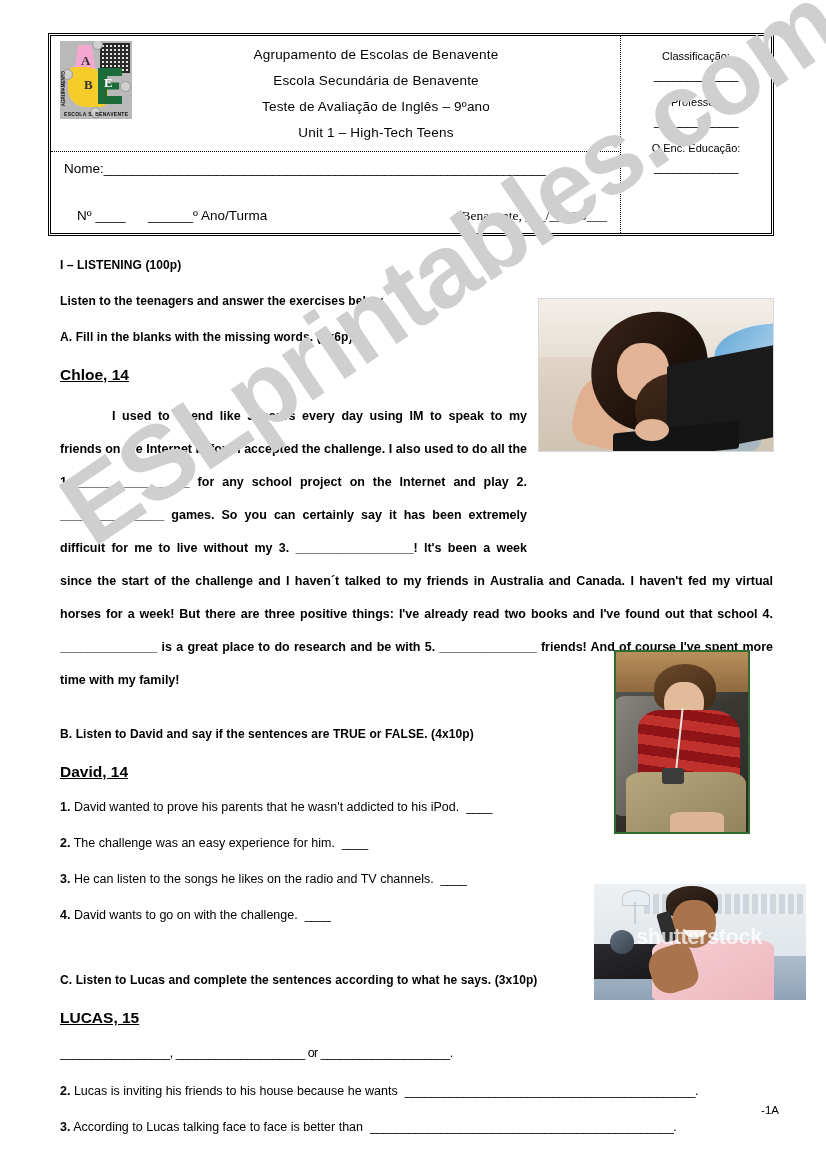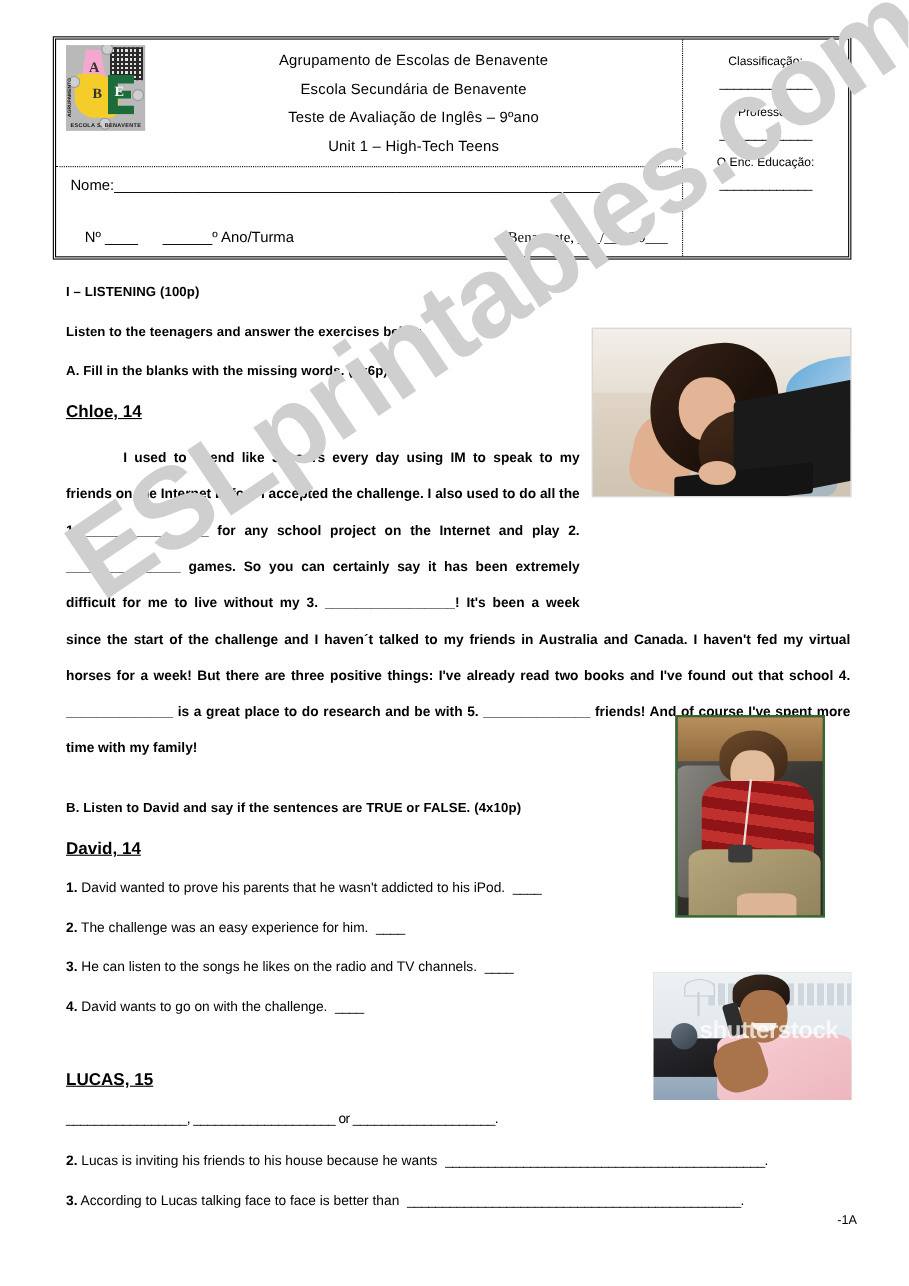--- a/index.html
+++ b/index.html
@@ -242,21 +242,21 @@
     border: 1px solid #d9d9d9;
   }
   #photo-david {
     left: 614px; top: 650px;
     width: 132px; height: 180px;
     border: 2px solid #2f6b2f;
     background: #4a4a48;
   }
   #photo-lucas {
     left: 594px; top: 884px;
-    width: 180px; height: 116px;
+    width: 212px; height: 116px;
     background: #c8cfd6;
   }
 
   
   .c-floor { position:absolute; left:0; top:0; right:0; bottom:0;
     background: linear-gradient(180deg,#e8e2da 0%,#ded3c4 45%,#cfc3b2 100%); }
   .c-wall { position:absolute; left:0; top:0; width:100%; height:38%;
     background: linear-gradient(180deg,#f3efe9,#e6dfd4); }
   .c-hair { position:absolute; left:52px; top:14px; width:118px; height:118px;
     background: linear-gradient(135deg,#3b2317,#1d120b 60%);
@@ -484,20 +484,21 @@
       &nbsp;<span class="blank">____</span>
     </div>
     <div class="qline">
       <b>4.</b>
       <span>David wants to go on with the challenge.</span>
       &nbsp;<span class="blank">____</span>
     </div>
 
     <div style="height:32px;"></div>
 
+    <div class="bold-line">C. Listen to Lucas and complete the sentences according to what he says. (3x10p)</div>
     <div><span class="person-name">LUCAS, 15</span></div>
 
     <div class="qline blank" style="margin-bottom:18px;">_________________, ____________________ or ____________________.</div>
 
     <div class="qline">
       <b>2.</b>
       <span>Lucas is inviting his friends to his house because he wants</span>
       &nbsp;<span class="blank">_____________________________________________.</span>
     </div>
     <div class="qline">

